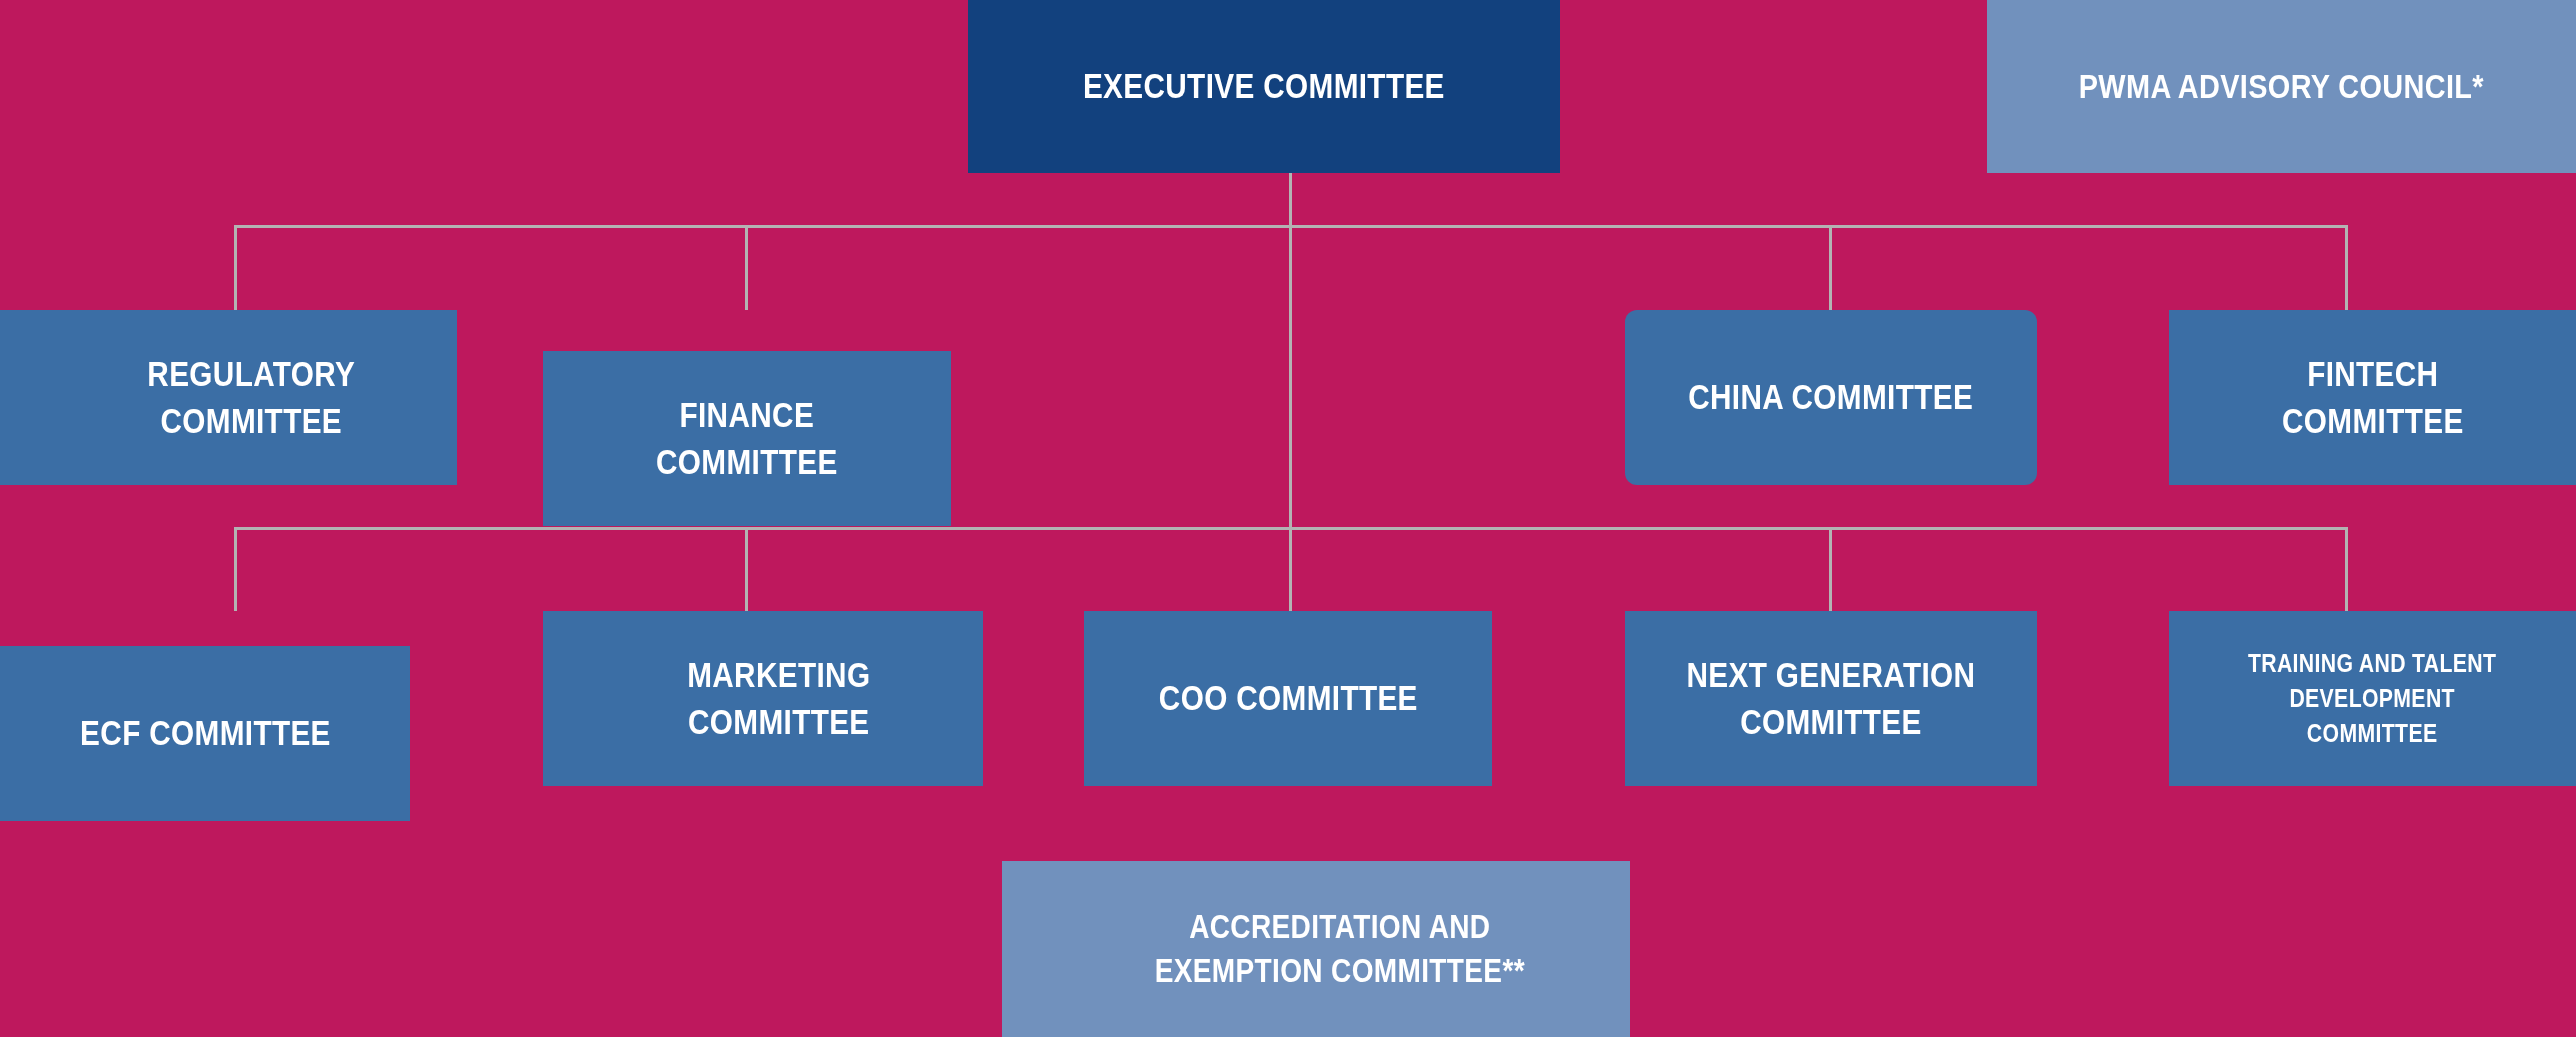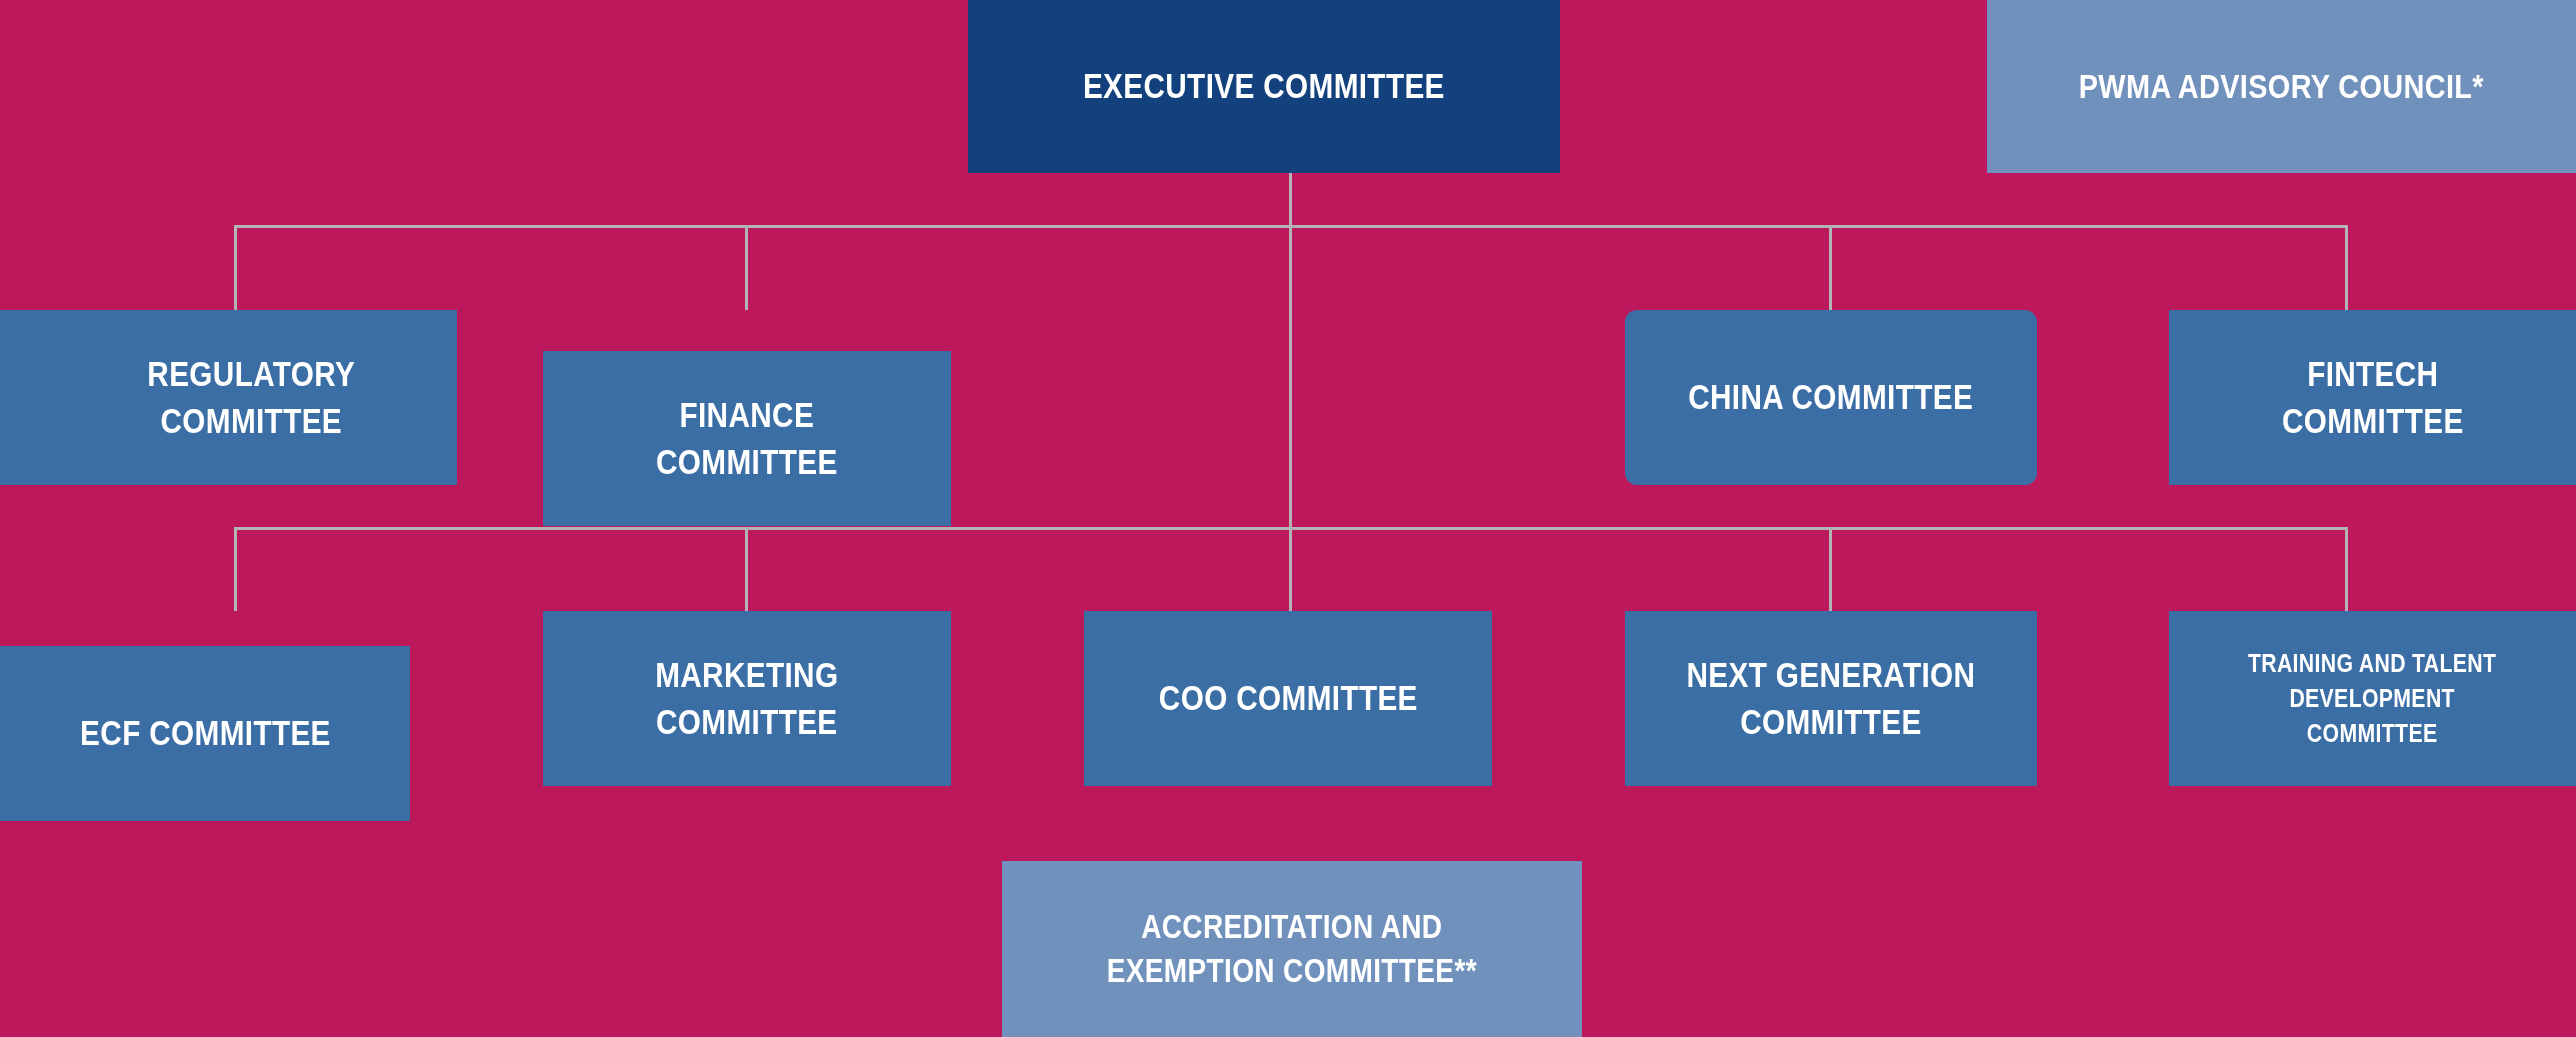--- a/index.html
+++ b/index.html
@@ -36,25 +36,25 @@
   .node.dark  { background: var(--primary-dark, #12417E); }
   .node.light { background: var(--primary-light, #7191BD); }
 
   .n-executive     { left: 968px; top: 0;      width: 592px; height: 173px; }
   .n-pwma          { left: 1987px; top: 0;      width: 589px; height: 173px; font-size: 34px; }
   .n-regulatory    { left: 0;      top: 310px;  width: 411px; height: 175px; padding-left: 46px; }
   .n-finance       { left: 543px;  top: 310px;  width: 408px; height: 175px; margin-top: 41px; }
   .n-china         { left: 1625px; top: 310px;  width: 412px; height: 175px; border-radius: 12px; }
   .n-fintech       { left: 2169px; top: 310px;  width: 407px; height: 175px; justify-content: center; }
   .n-ecf           { left: 0;      top: 646px;  width: 410px; height: 175px; }
-  .n-marketing     { left: 543px;  top: 611px;  width: 408px; height: 175px; }
+  .n-marketing     { left: 543px;  top: 611px;  width: 408px; height: 175px; padding-left: 32px; }
   .n-coo           { left: 1084px; top: 611px;  width: 408px; height: 175px; }
   .n-nextgen       { left: 1625px; top: 611px;  width: 412px; height: 175px; }
   .n-training      { left: 2169px; top: 611px;  width: 407px; height: 175px; font-size: 25px; line-height: 1.4; }
-  .n-accreditation { left: 1002px; top: 861px; width: 580px; height: 176px; font-size: 33px; }
+  .n-accreditation { left: 1002px; top: 861px; width: 580px; height: 176px; font-size: 33px; padding-left: 48px; }
 
   
   .conn { position: absolute; background: var(--connector, #B3B3B3); }
 
   .c-stem   { left: 1289px; top: 173px; width: 2.8px;    height: 438px; } 
   .c-rail1  { left: 234px;  top: 225px; width: 2113px; height: 2.8px;  } 
   .c-rail2  { left: 234px;  top: 527px; width: 2113px; height: 2.8px;  } 
 
   .c-d1-reg { left: 234px;  top: 225px; width: 2.8px; height: 85px; }
   .c-d1-fin { left: 745px; top: 225px; width: 2.8px; height: 85px; }

